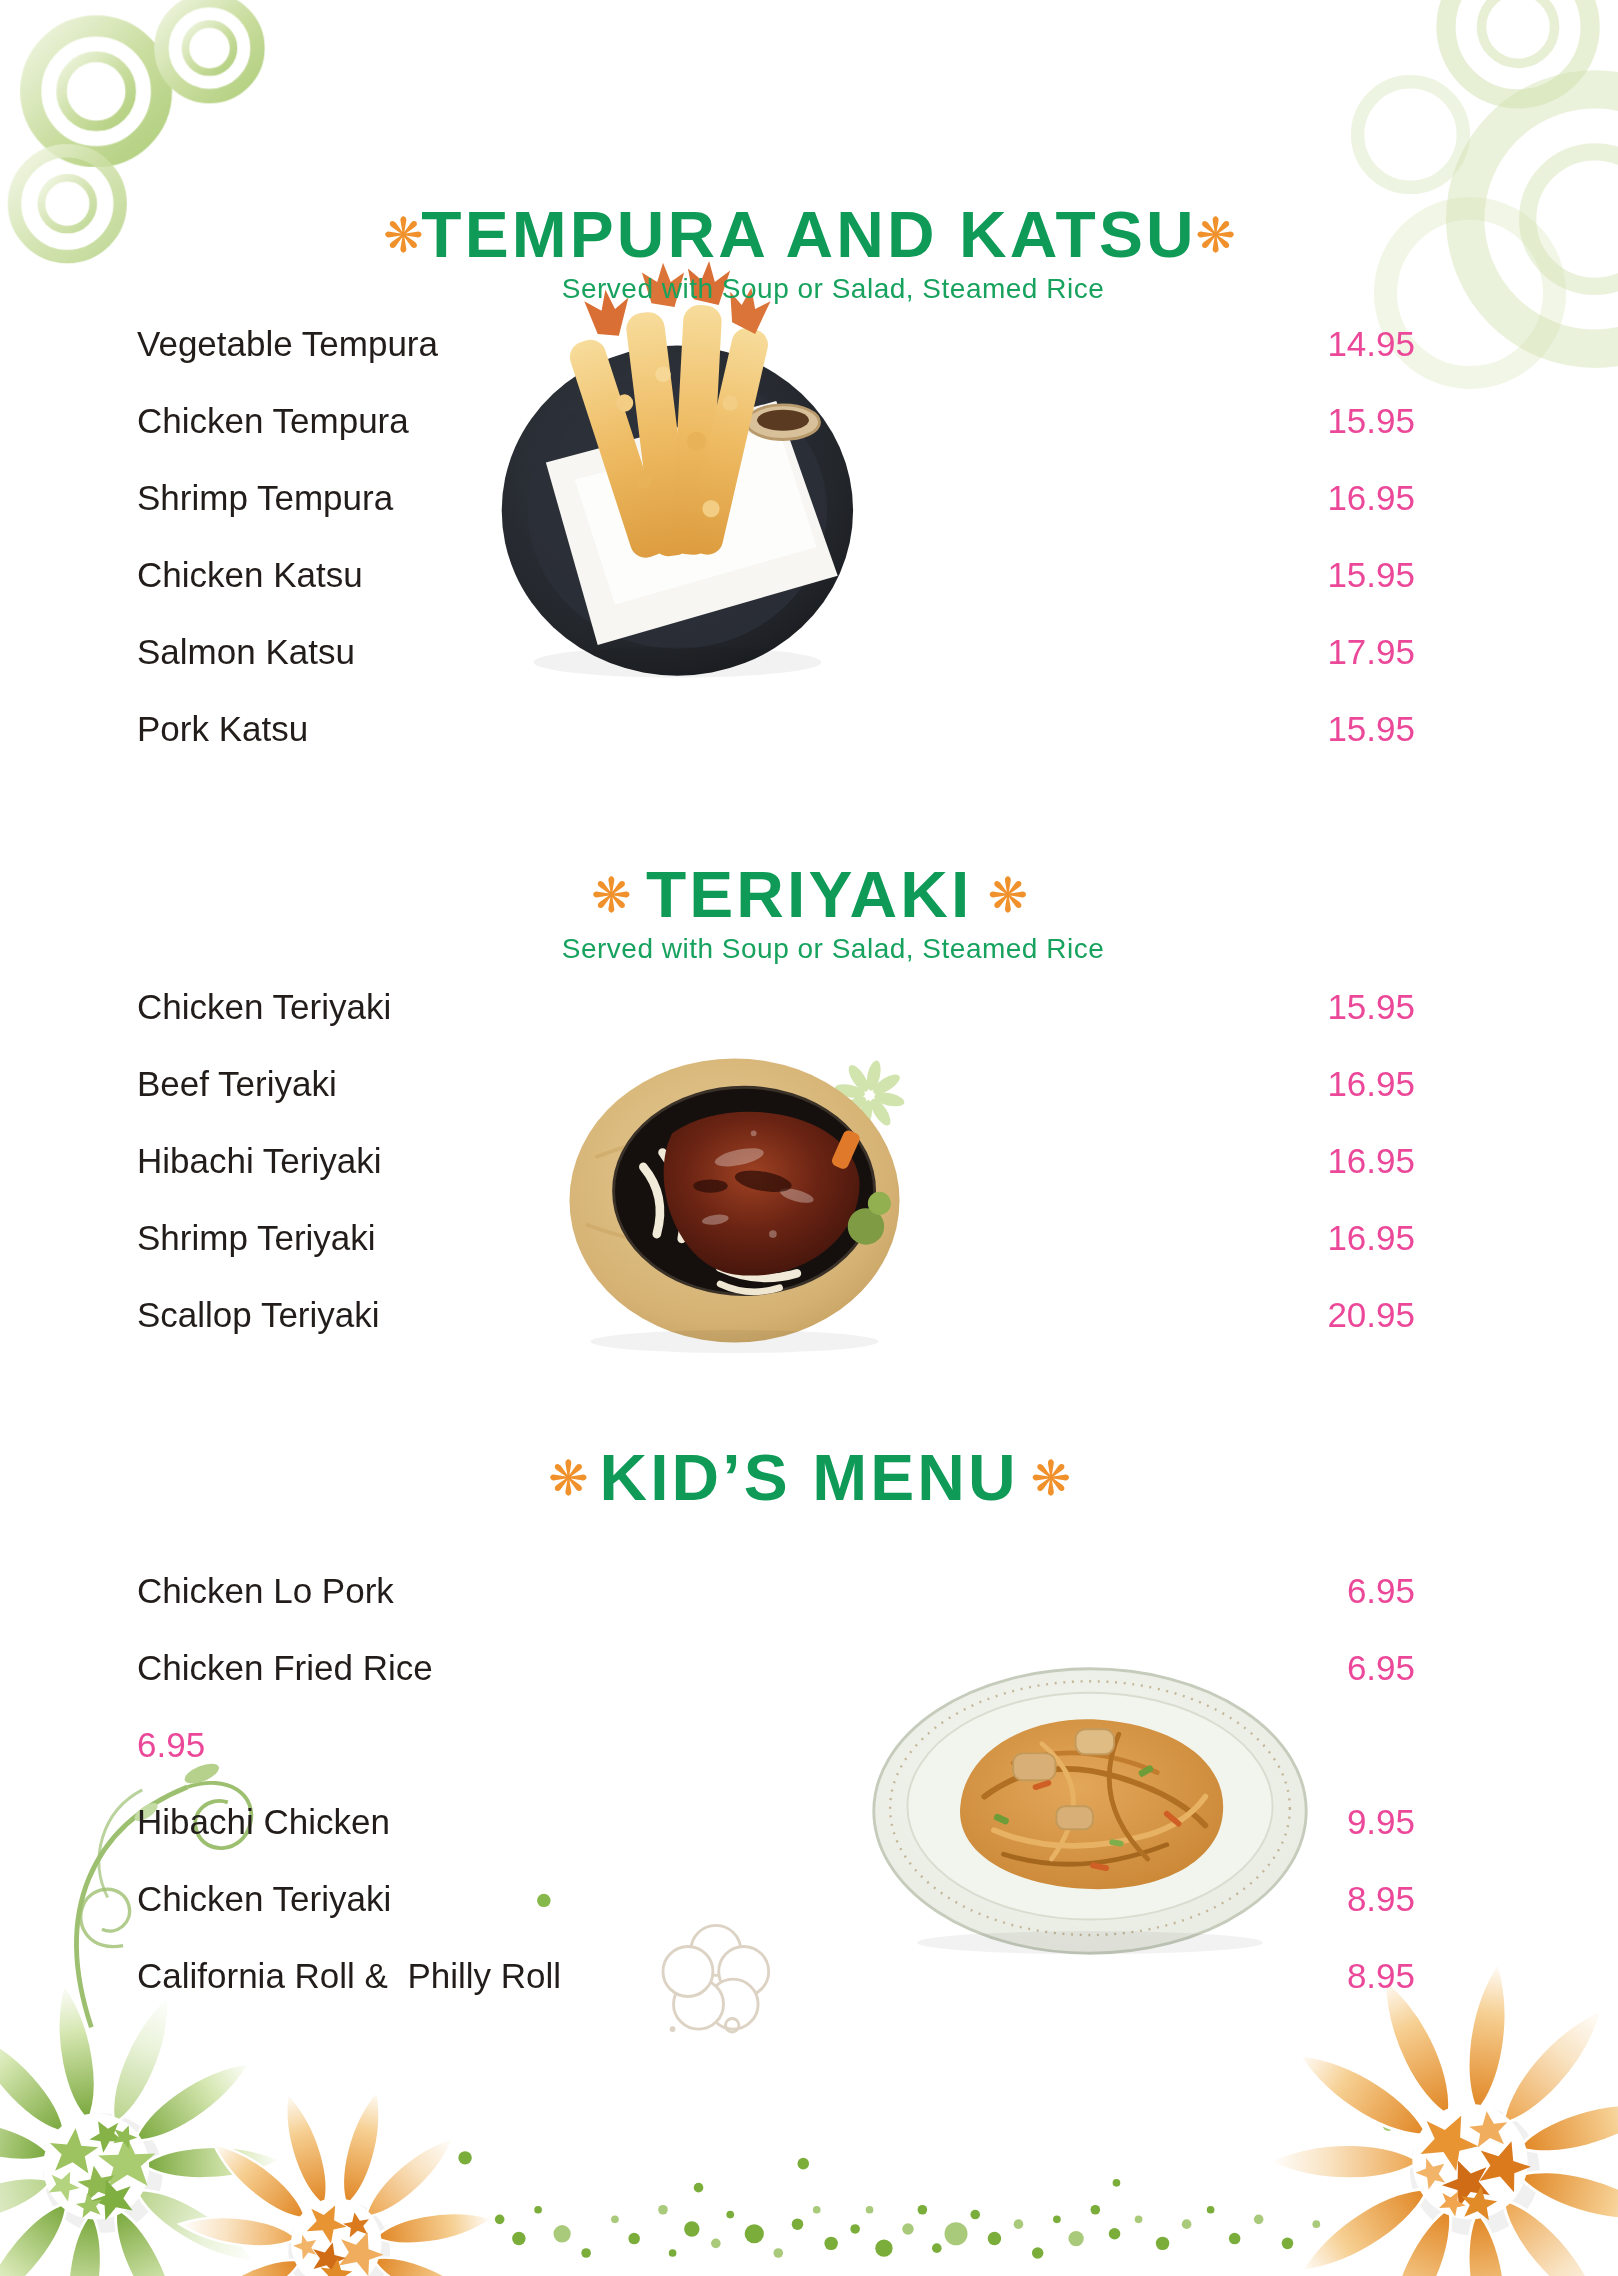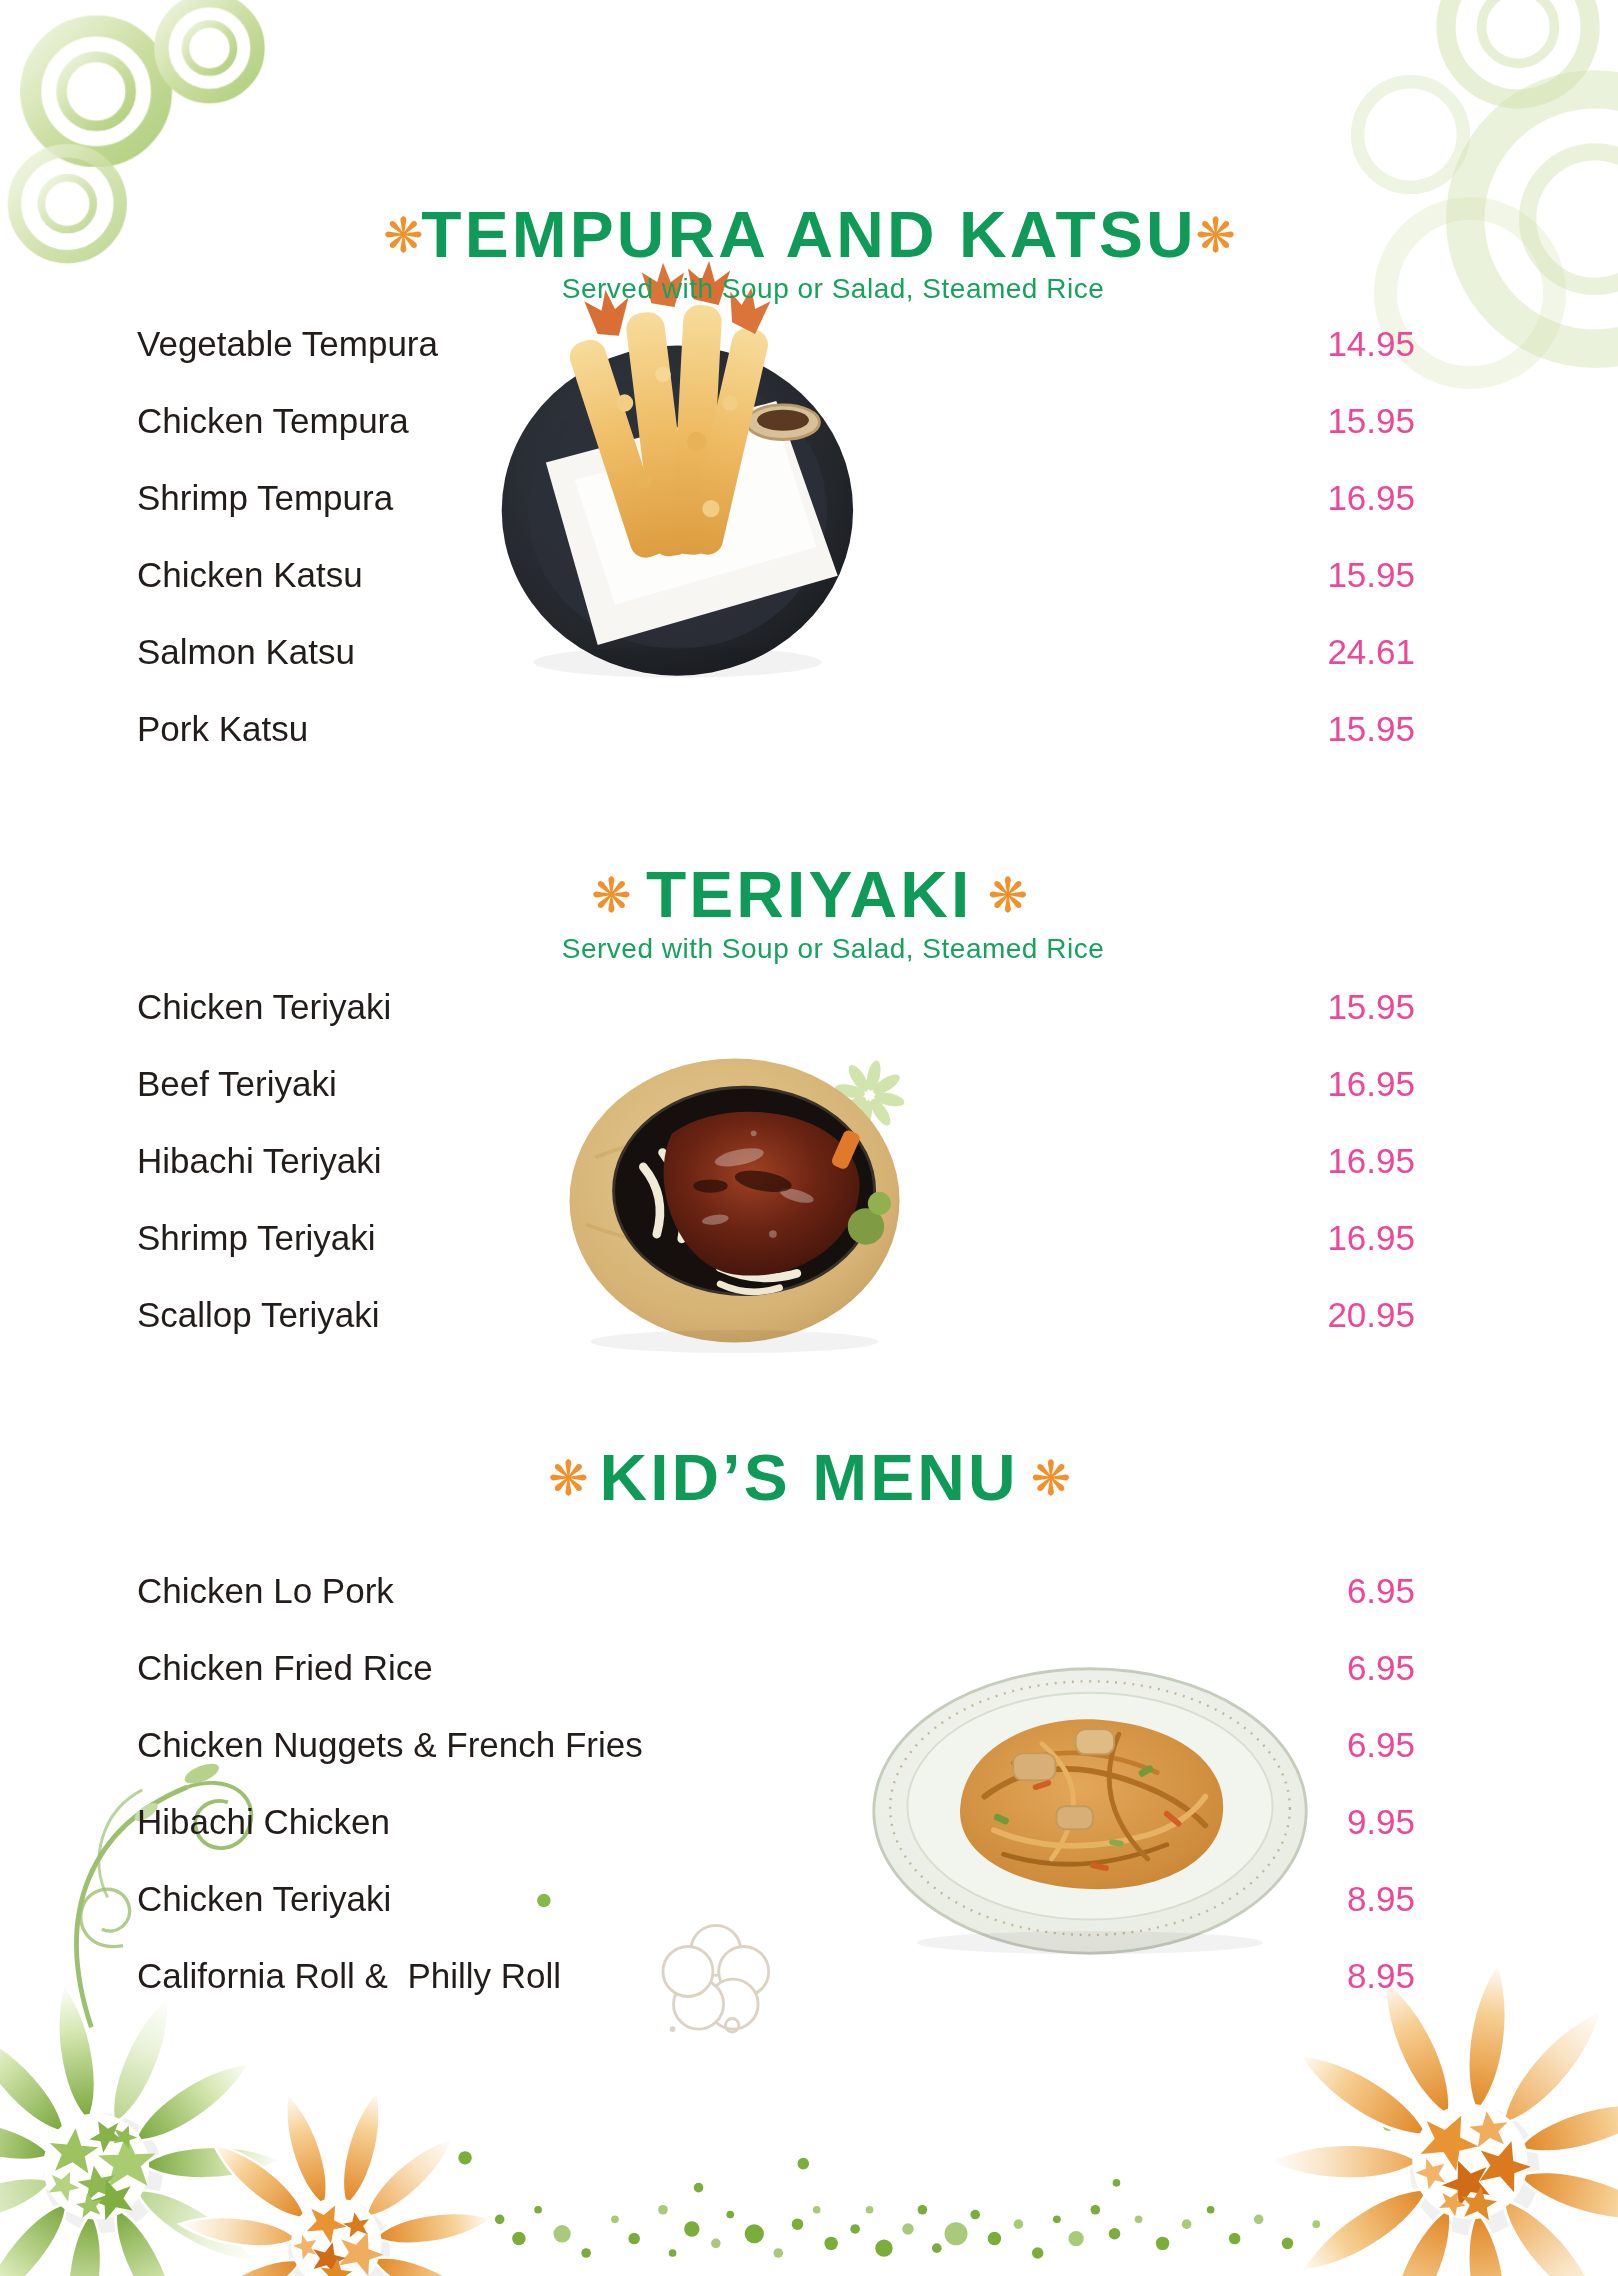--- a/index.html
+++ b/index.html
@@ -368,21 +368,21 @@
     <div class="row">
       <span class="iname">Shrimp Tempura</span>
       <span class="iprice">16.95</span>
     </div>
     <div class="row">
       <span class="iname">Chicken Katsu</span>
       <span class="iprice">15.95</span>
     </div>
     <div class="row">
       <span class="iname">Salmon Katsu</span>
-      <span class="iprice">24.61</span>
+      <span class="iprice">17.95</span>
     </div>
     <div class="row">
       <span class="iname">Pork Katsu</span>
       <span class="iprice">15.95</span>
     </div>
   </div>
 
   <div class="head" style="top:864px;">
     <div class="trow">
       <span class="aster">❋</span>
@@ -424,21 +424,20 @@
   <div class="items" style="top:1552px;">
     <div class="row">
       <span class="iname">Chicken Lo Pork</span>
       <span class="iprice">6.95</span>
     </div>
     <div class="row">
       <span class="iname">Chicken Fried Rice</span>
       <span class="iprice">6.95</span>
     </div>
     <div class="row">
-      <span class="iname">Chicken Nuggets &amp; French Fries</span>
       <span class="iprice">6.95</span>
     </div>
     <div class="row">
       <span class="iname">Hibachi Chicken</span>
       <span class="iprice">9.95</span>
     </div>
     <div class="row">
       <span class="iname">Chicken Teriyaki</span>
       <span class="iprice">8.95</span>
     </div>

